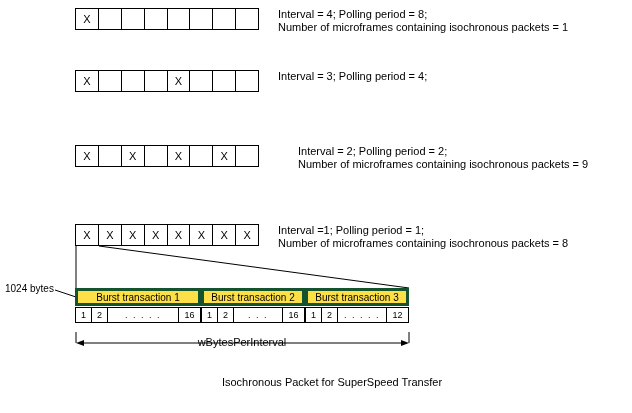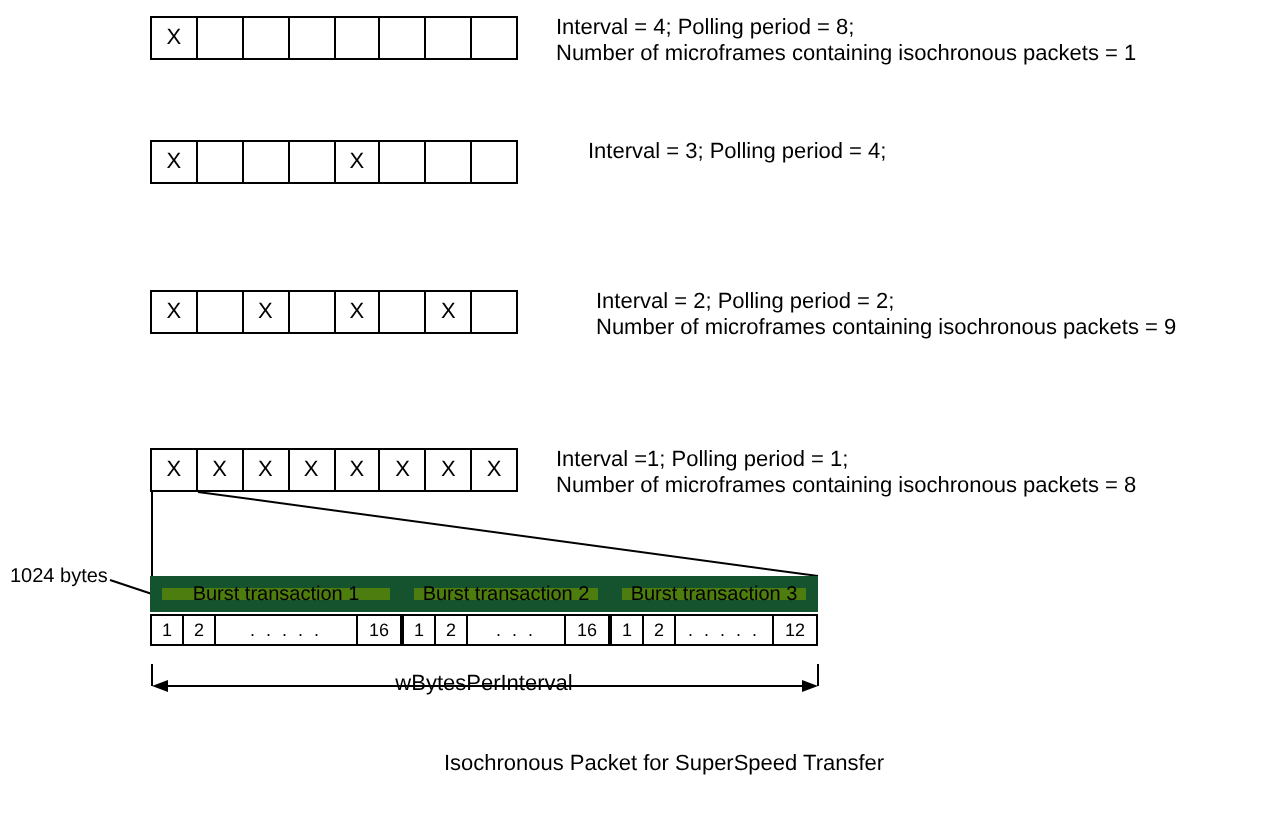--- a/index.html
+++ b/index.html
@@ -69,27 +69,27 @@
     left: 75px;
     top: 288px;
     width: 334px;
     height: 42px;
   }
   .burst-row-top {
     display: flex;
     height: 18px;
   }
   .burst-box {
-    border: 6px solid #14532d;
+    border: 3px solid #14532d;
     box-sizing: border-box;
     display: flex;
     align-items: center;
     justify-content: center;
     font-size: 10px;
-    background: #4d7c0f;
+    background: #fde047;
   }
   .b1 { width: 126px; }
   .b2 { width: 104px; }
   .b3 { width: 104px; }
   .burst-row-bottom {
     display: flex;
     height: 16px;
     margin-top: 1px;
   }
   .subgroup {
@@ -194,21 +194,21 @@
       <div class="cell">X</div>
       <div class="cell"></div>
       <div class="cell"></div>
       <div class="cell"></div>
       <div class="cell">X</div>
       <div class="cell"></div>
       <div class="cell"></div>
       <div class="cell"></div>
     </div>
   </div>
-  <div class="desc" style="top:70px;margin-left:16px;">
+  <div class="desc" style="top:70px;">
     <div>Interval = 3; Polling period = 4;</div>
   </div>
 
   <div class="row" style="top:145px;">
     <div class="frames">
       <div class="cell">X</div>
       <div class="cell"></div>
       <div class="cell">X</div>
       <div class="cell"></div>
       <div class="cell">X</div>

